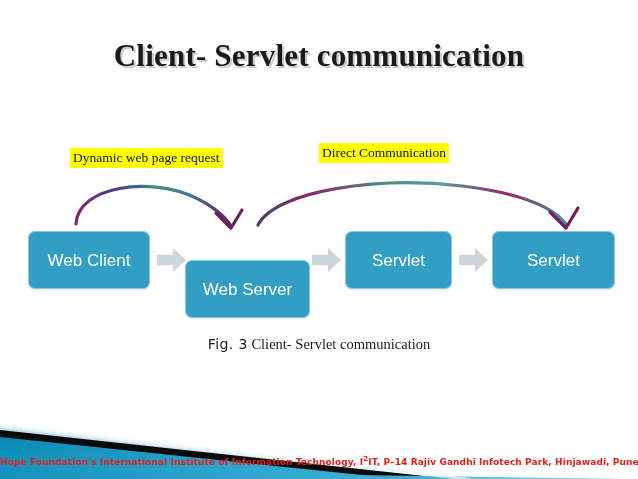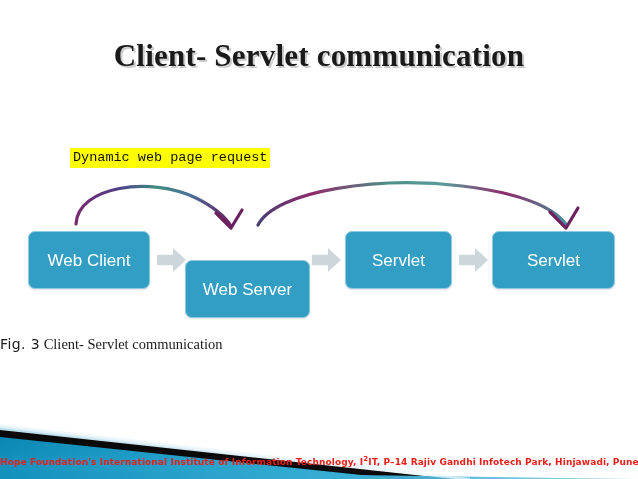--- a/index.html
+++ b/index.html
@@ -30,21 +30,21 @@
     color: #1a1a1a;
     text-shadow: 2px 2px 0 rgba(160,160,160,0.55);
     white-space: nowrap;
   }
 
   
   .callout {
     position: absolute;
     background: #ffff00;
     color: #111111;
-    font-family: Liberation Mono, monospace;
+    font-family: Liberation Serif, serif;
     font-size: 13.5px;
     line-height: 17px;
     padding: 1px 3px 2px 3px;
     white-space: nowrap;
   }
   #callout-request { left: 70px; top: 148px; }
   #callout-direct  { left: 319px; top: 143px; }
 
   
   #arrows {
@@ -94,21 +94,21 @@
   #chevron-1 { left: 157px; }
   #chevron-2 { left: 312px; }
   #chevron-3 { left: 459px; }
 
   
   #caption {
     position: absolute;
     left: 0;
     top: 335px;
     width: 638px;
-    text-align: left;
+    text-align: center;
     color: #1a1a1a;
     white-space: nowrap;
   }
   #caption .fig-label {
     font-family: "DejaVu Sans", sans-serif;
     font-size: 14px;
     letter-spacing: 0.4px;
   }
   #caption .fig-text {
     font-family: "Liberation Serif", serif;
@@ -175,20 +175,21 @@
       <path d="M 216,213 L 231,228 L 242,210" fill="none" stroke="#6b2060" stroke-width="3.2" stroke-linecap="round" stroke-linejoin="round"></path>
     </g>
 
     <g>
       <path d="M 258,225 C 276,190 380,176 462,186 C 520,193 552,206 566,224" fill="none" stroke="url(#arcgrad2)" stroke-width="3.2" stroke-linecap="round"></path>
       <path d="M 550,212 L 566,228 L 578,208" fill="none" stroke="#6b2060" stroke-width="3.2" stroke-linecap="round" stroke-linejoin="round"></path>
     </g>
   </svg>
 
   <div class="callout" id="callout-request">Dynamic web page request</div>
+  <div class="callout" id="callout-direct">Direct Communication</div>
 
   <div class="box" id="box-web-client">
     <span class="line">Web Client</span>
   </div>
 
   <div class="box" id="box-web-server">
     <span class="line">Web Server</span>
   </div>
 
   <div class="box" id="box-servlet-container">

